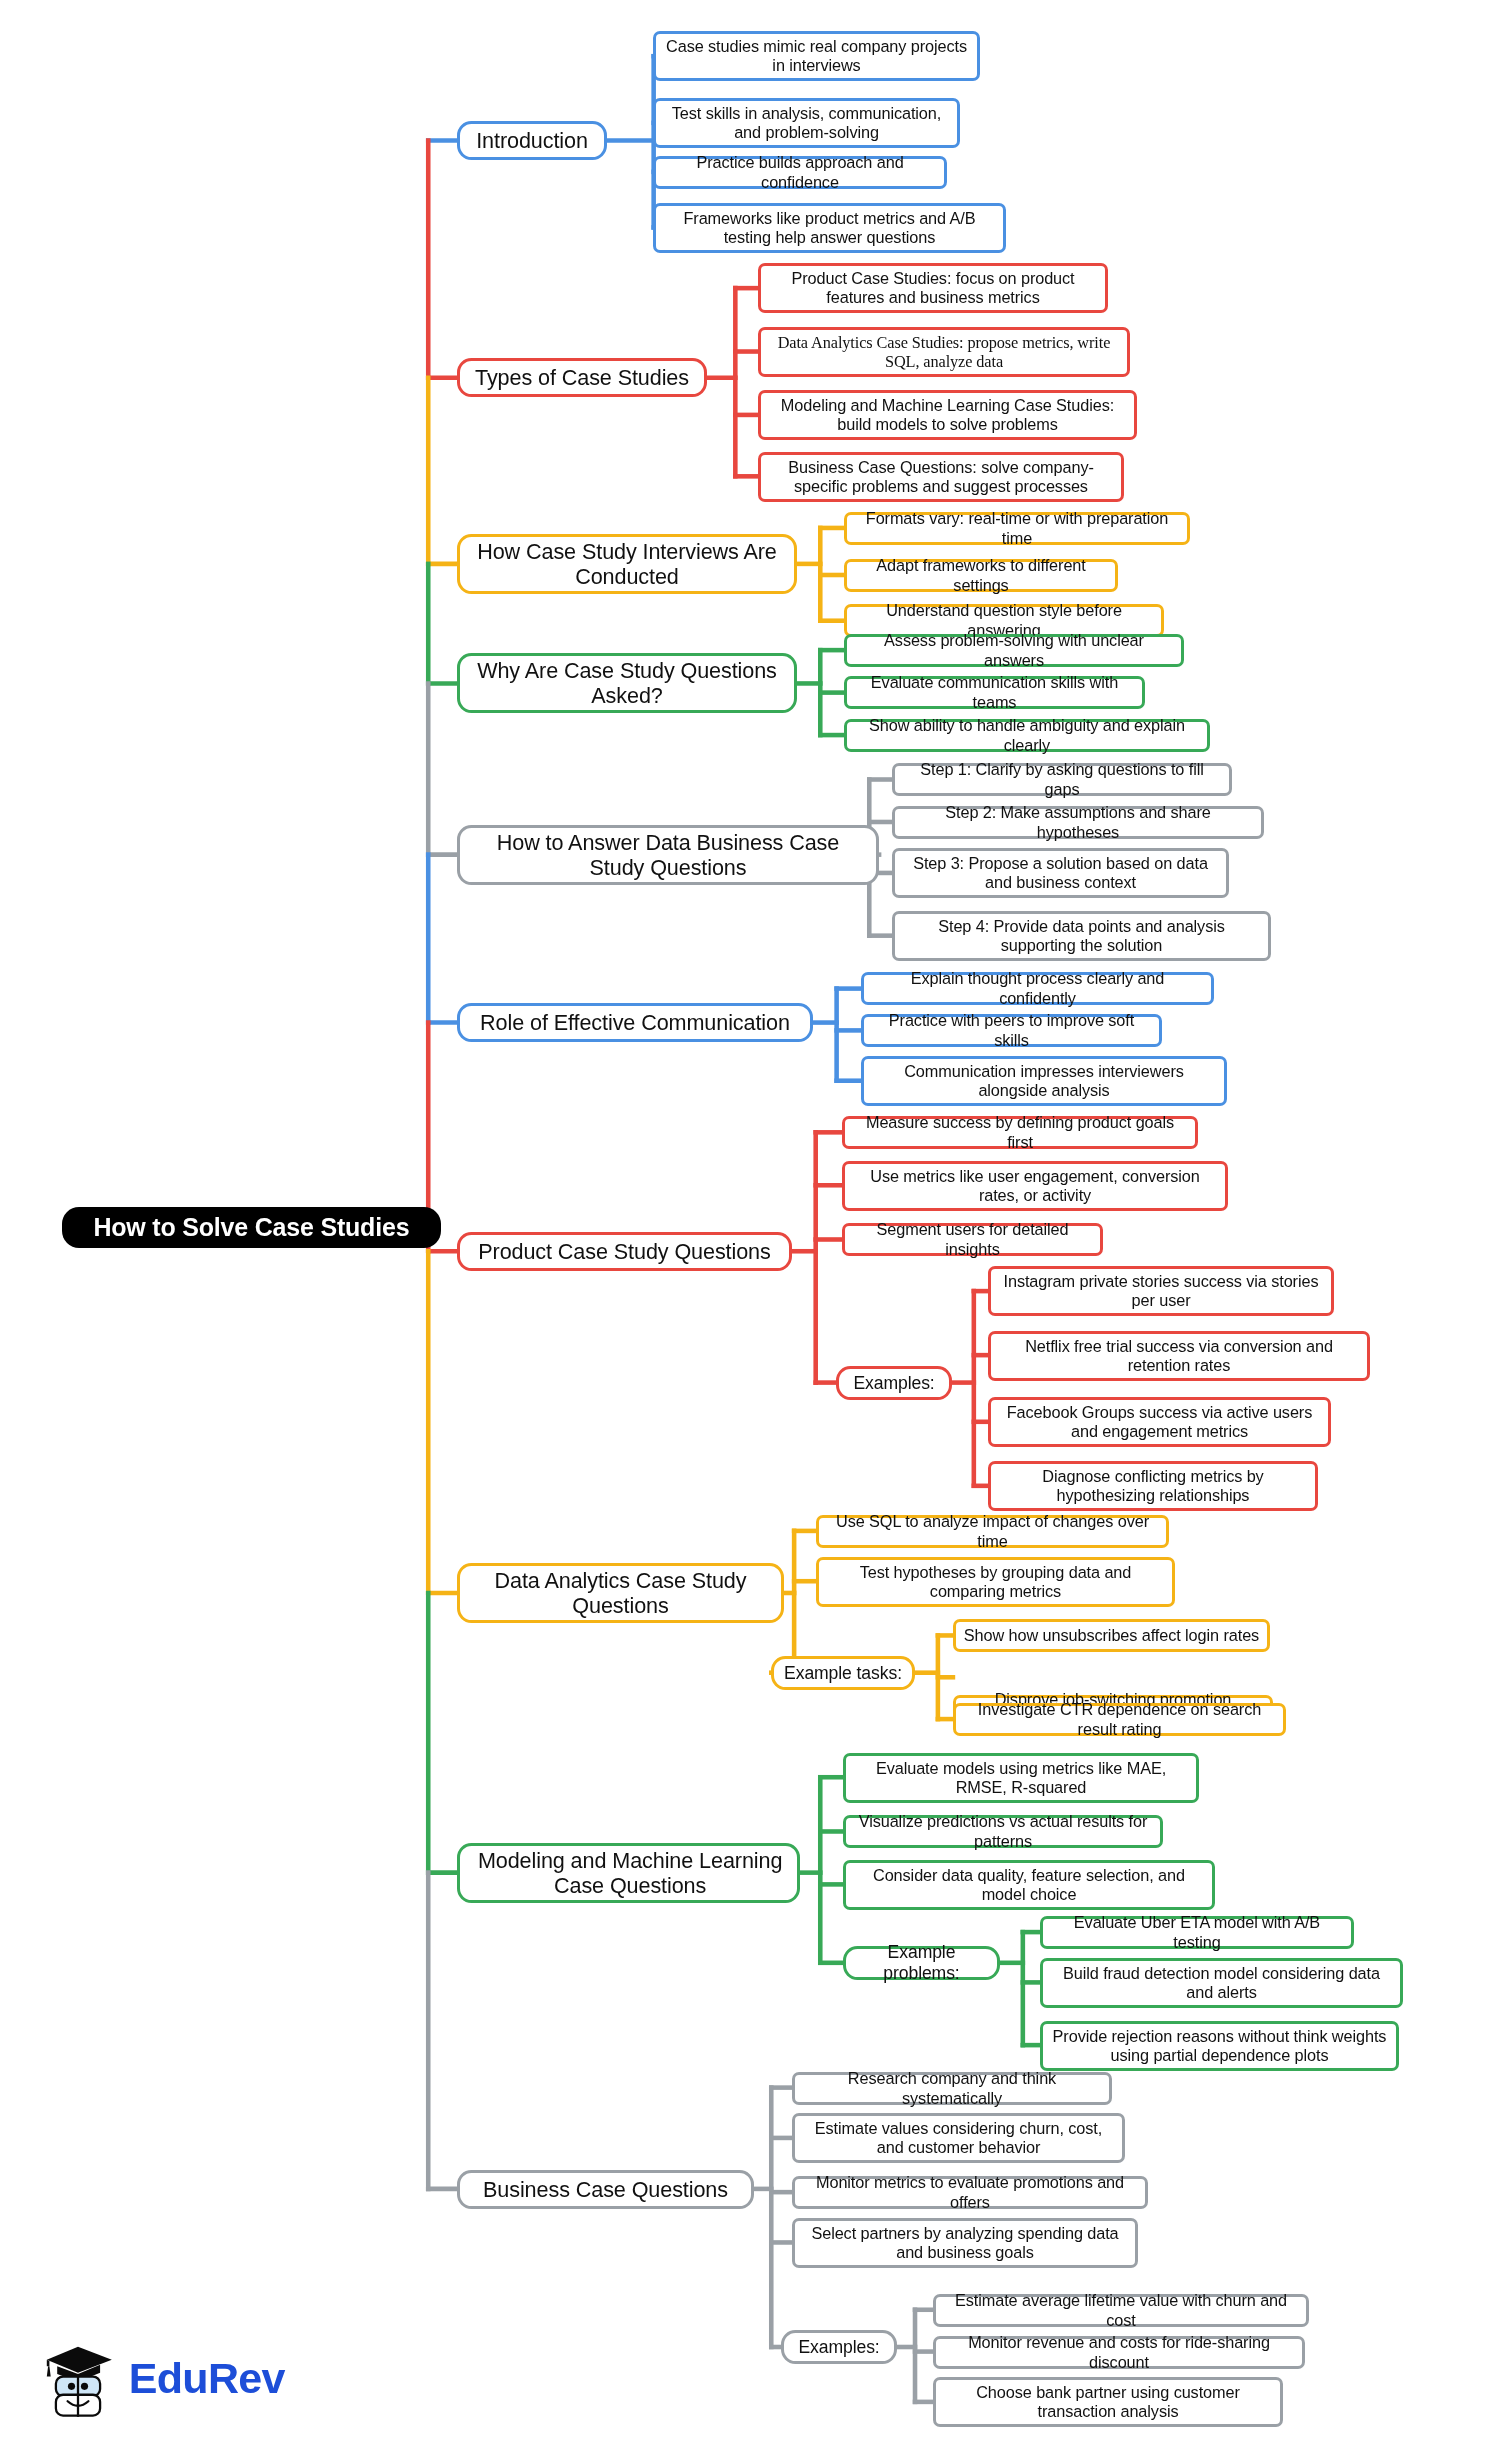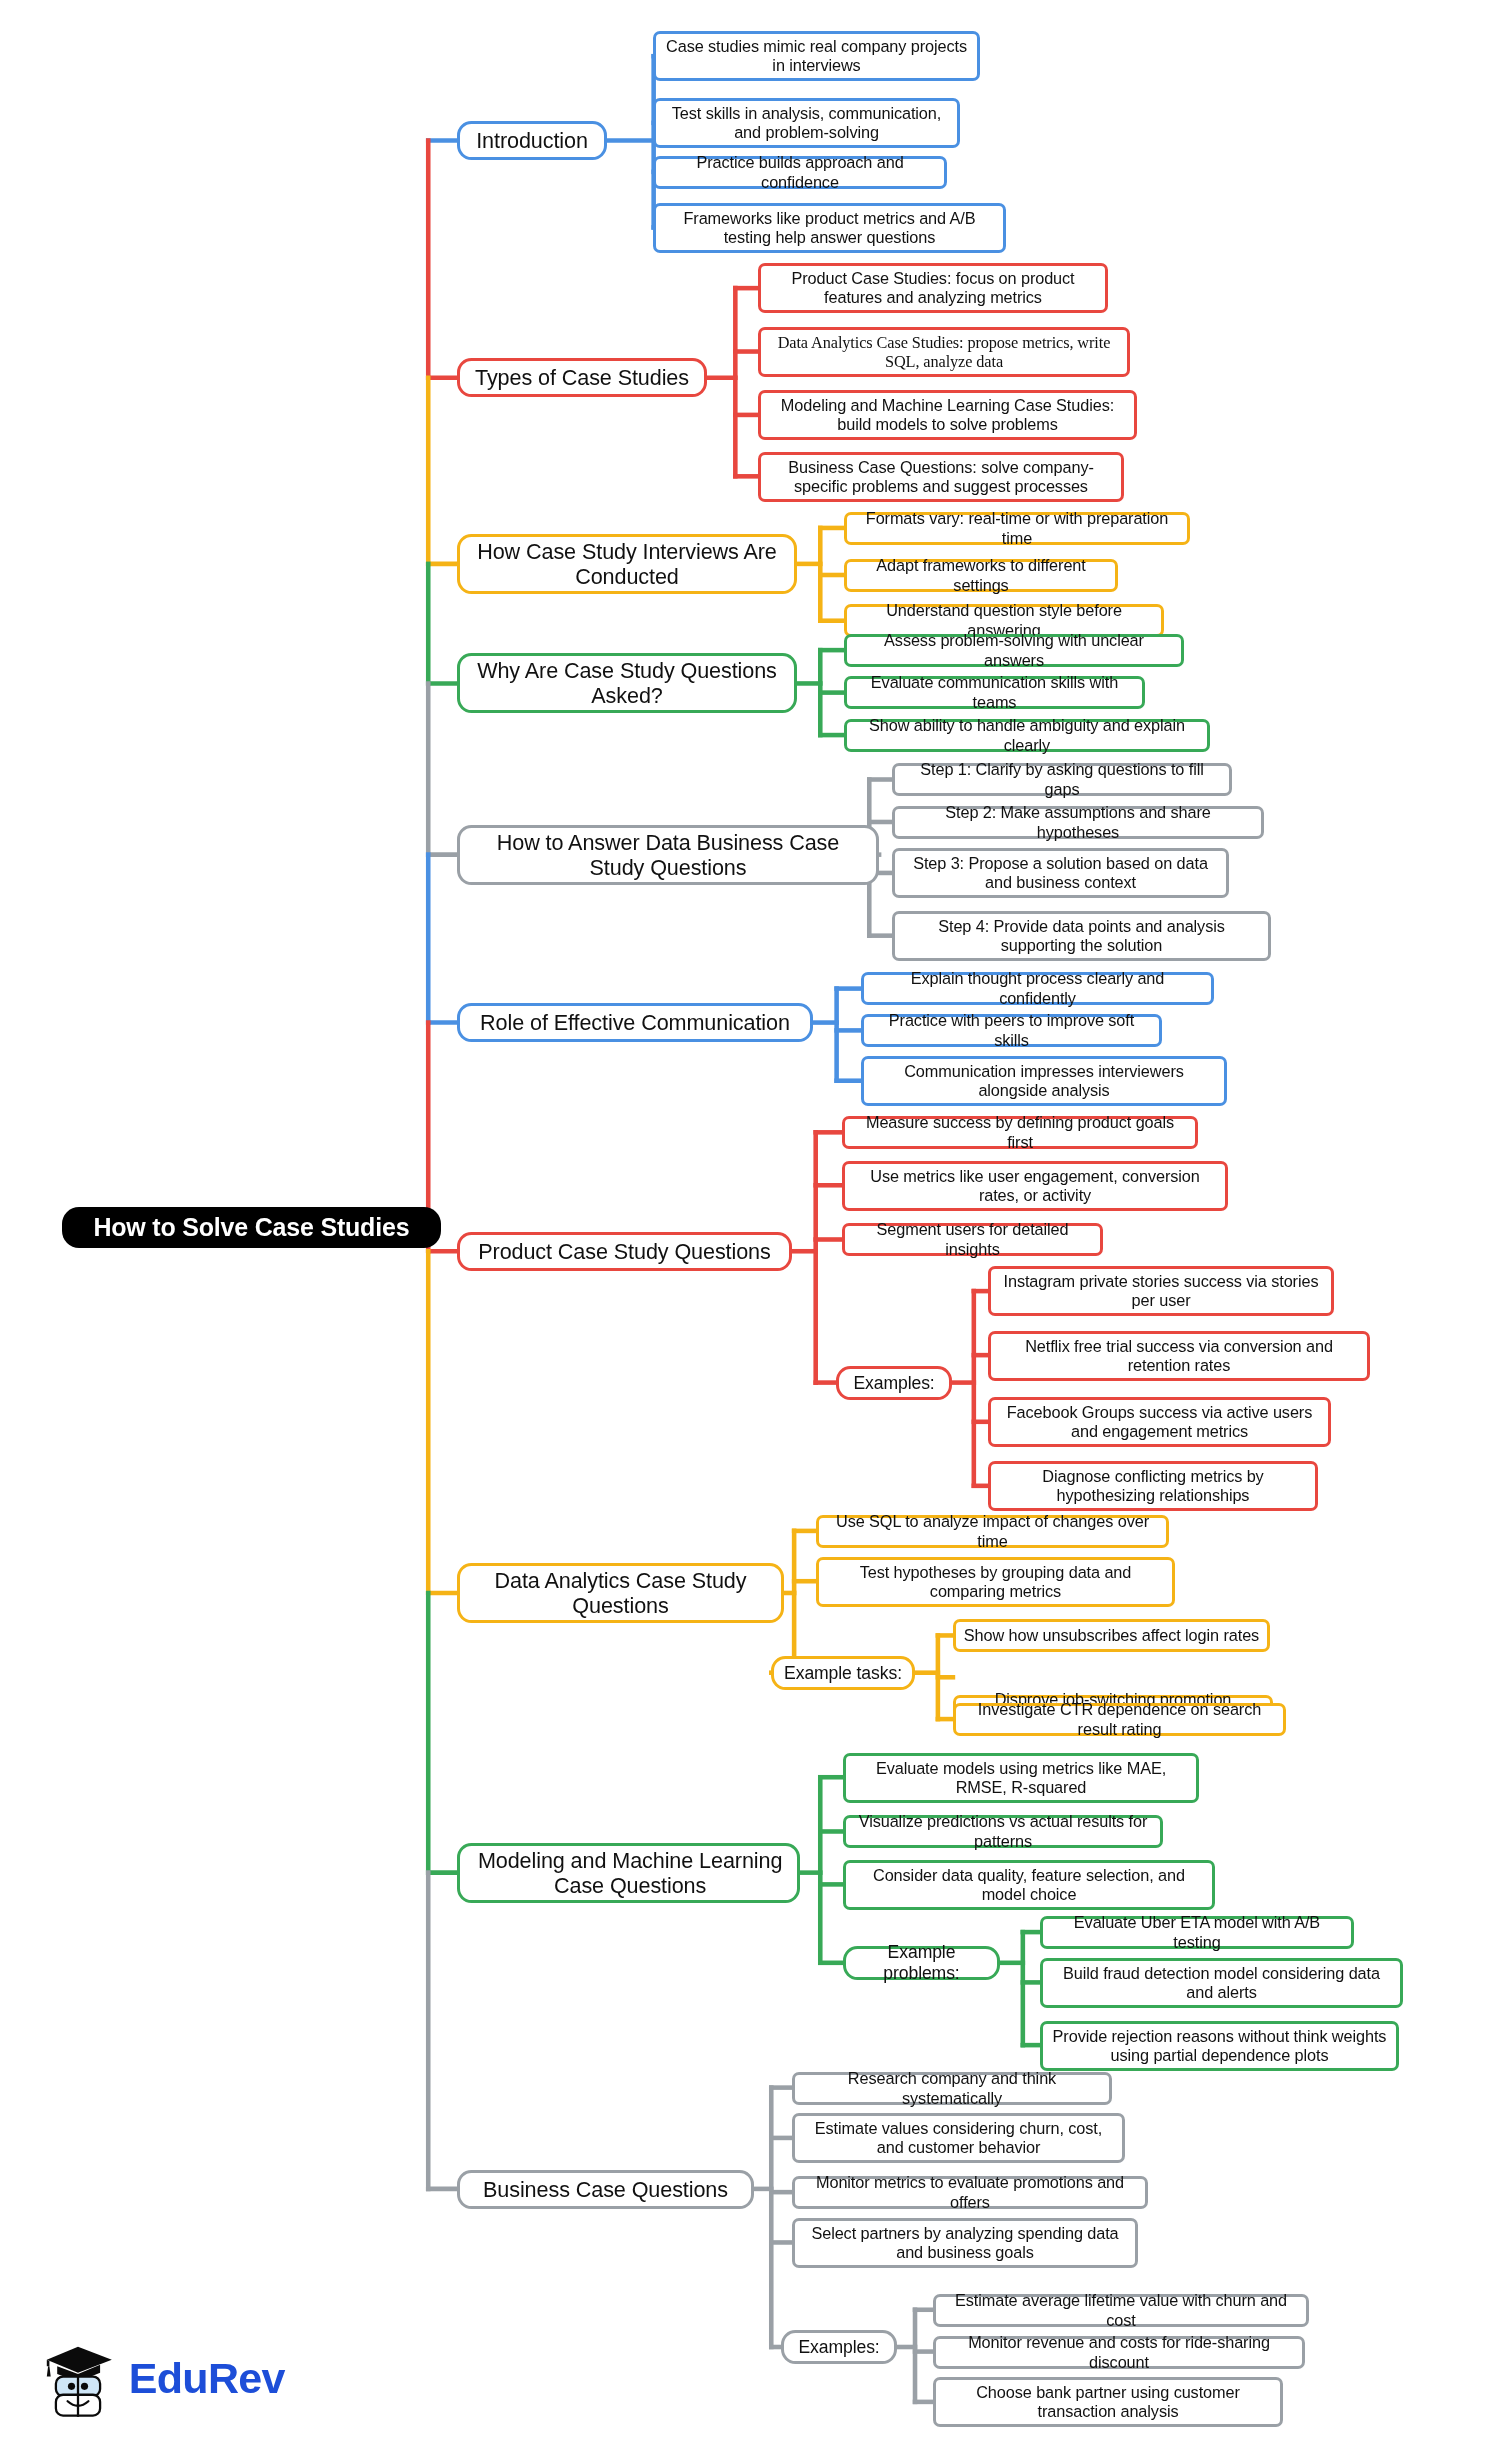--- a/index.html
+++ b/index.html
@@ -162,21 +162,21 @@
 
   <div id="root" style="left: 62px; top: 1207px; width: 350px; height: 41px;">How to Solve Case Studies</div>
 
   <div id="nodes">
       <div class="node branch c-blue" style="left: 457px; top: 121px; width: 150px; height: 39px;">Introduction</div>
       <div class="node leaf c-blue" style="left: 653px; top: 31px; width: 327px; height: 50px;">Case studies mimic real company projects in interviews</div>
       <div class="node leaf c-blue" style="left: 653px; top: 98px; width: 307px; height: 50px;">Test skills in analysis, communication, and problem-solving</div>
       <div class="node leaf c-blue" style="left: 653px; top: 156px; width: 294px; height: 33px;">Practice builds approach and confidence</div>
       <div class="node leaf c-blue" style="left: 653px; top: 203px; width: 353px; height: 50px;">Frameworks like product metrics and A/B testing help answer questions</div>
       <div class="node branch c-red" style="left: 457px; top: 358px; width: 250px; height: 39px;">Types of Case Studies</div>
-      <div class="node leaf c-red" style="left: 758px; top: 263px; width: 350px; height: 50px;">Product Case Studies: focus on product features and analyzing metrics</div>
+      <div class="node leaf c-red" style="left: 758px; top: 263px; width: 350px; height: 50px;">Product Case Studies: focus on product features and business metrics</div>
       <div class="node leaf c-red" style="left: 758px; top: 327px; width: 372px; height: 50px; font-family: Liberation Serif, serif;">Data Analytics Case Studies: propose metrics, write SQL, analyze data</div>
       <div class="node leaf c-red" style="left: 758px; top: 390px; width: 379px; height: 50px;">Modeling and Machine Learning Case Studies: build models to solve problems</div>
       <div class="node leaf c-red" style="left: 758px; top: 452px; width: 366px; height: 50px;">Business Case Questions: solve company-specific problems and suggest processes</div>
       <div class="node branch c-orange" style="left: 457px; top: 534px; width: 340px; height: 60px;">How Case Study Interviews Are Conducted</div>
       <div class="node leaf c-orange" style="left: 844px; top: 512px; width: 346px; height: 33px;">Formats vary: real-time or with preparation time</div>
       <div class="node leaf c-orange" style="left: 844px; top: 559px; width: 274px; height: 33px;">Adapt frameworks to different settings</div>
       <div class="node leaf c-orange" style="left: 844px; top: 604px; width: 320px; height: 33px;">Understand question style before answering</div>
       <div class="node branch c-green" style="left: 457px; top: 653px; width: 340px; height: 60px;">Why Are Case Study Questions Asked?</div>
       <div class="node leaf c-green" style="left: 844px; top: 634px; width: 340px; height: 33px;">Assess problem-solving with unclear answers</div>
       <div class="node leaf c-green" style="left: 844px; top: 676px; width: 301px; height: 33px;">Evaluate communication skills with teams</div>

